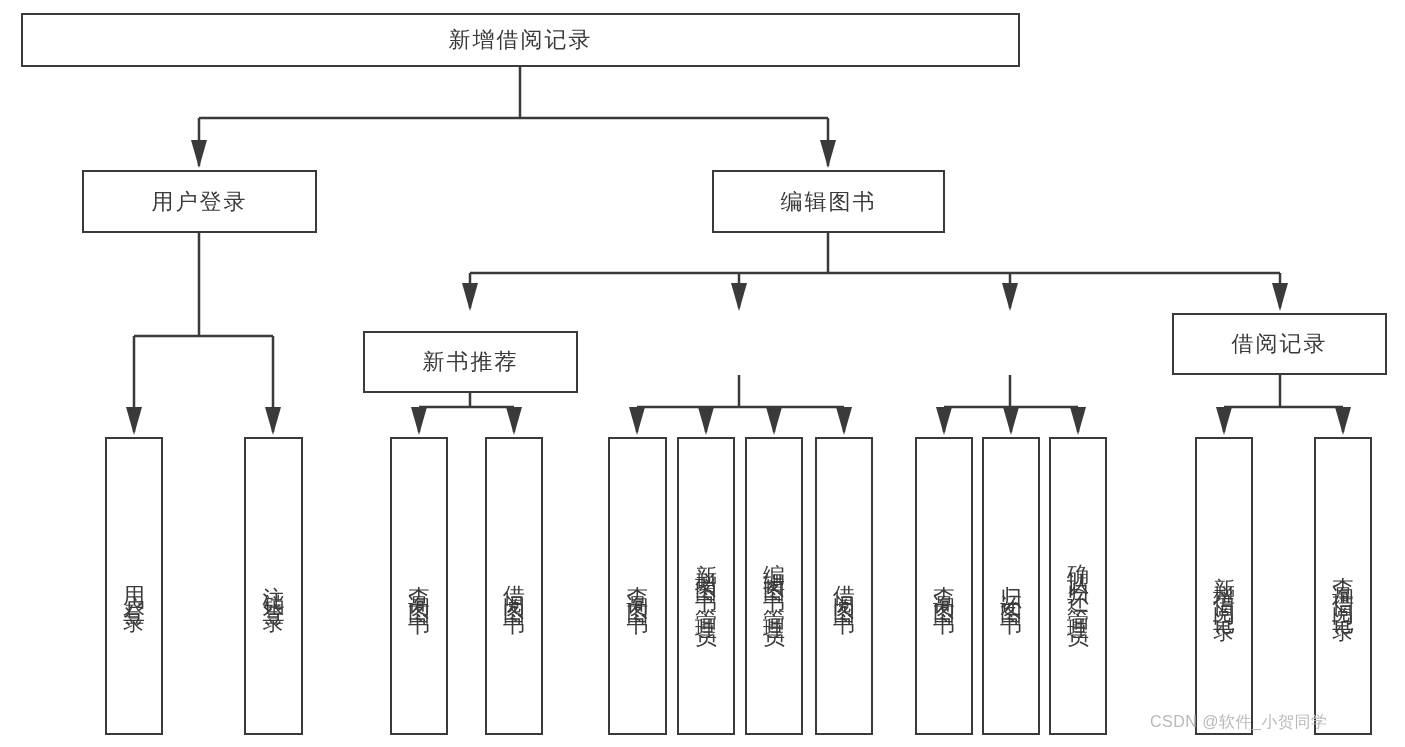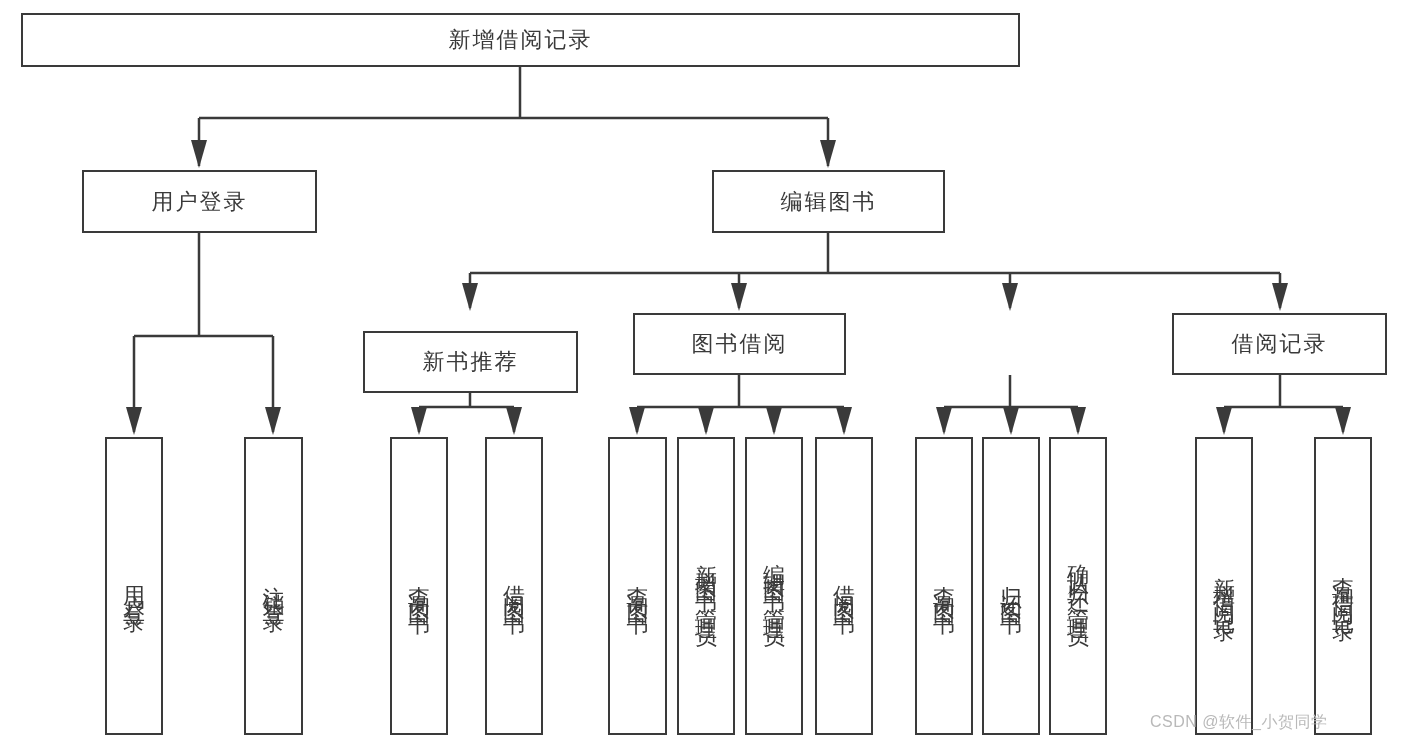--- a/index.html
+++ b/index.html
@@ -89,21 +89,20 @@
       <polygon points="1335,407 1351,407 1343,435"></polygon>
     </g>
   </svg>
 
   <div class="hnode" style="left:21px;top:13px;width:999px;height:54px;">新增借阅记录</div>
 
   <div class="hnode" style="left:82px;top:170px;width:235px;height:63px;">用户登录</div>
   <div class="hnode" style="left:712px;top:170px;width:233px;height:63px;">编辑图书</div>
 
   <div class="hnode" style="left:363px;top:331px;width:215px;height:62px;">新书推荐</div>
-  <div class="hnode" style="left:633px;top:313px;width:213px;height:62px;">图书借阅</div>
   <div class="hnode" style="left:1172px;top:313px;width:215px;height:62px;">借阅记录</div>
 
   <div class="vnode" style="left:105px;top:437px;width:58px;height:298px;">用户登录</div>
   <div class="vnode" style="left:244px;top:437px;width:59px;height:298px;">注销登录</div>
 
   <div class="vnode" style="left:390px;top:437px;width:58px;height:298px;">查询图书</div>
   <div class="vnode" style="left:485px;top:437px;width:58px;height:298px;">借阅图书</div>
 
   <div class="vnode" style="left:608px;top:437px;width:59px;height:298px;">查询图书</div>
   <div class="vnode" style="left:677px;top:437px;width:58px;height:298px;">新增图书（管理员）</div>

